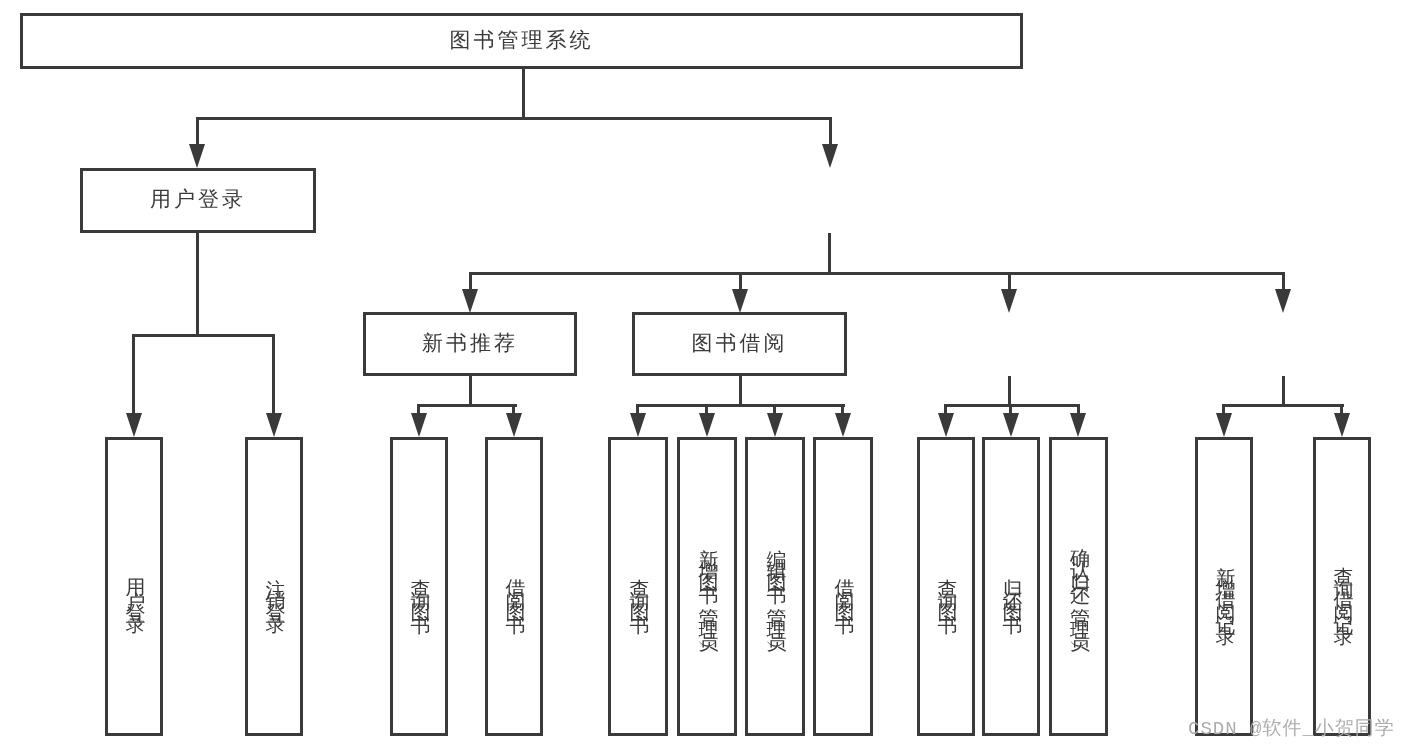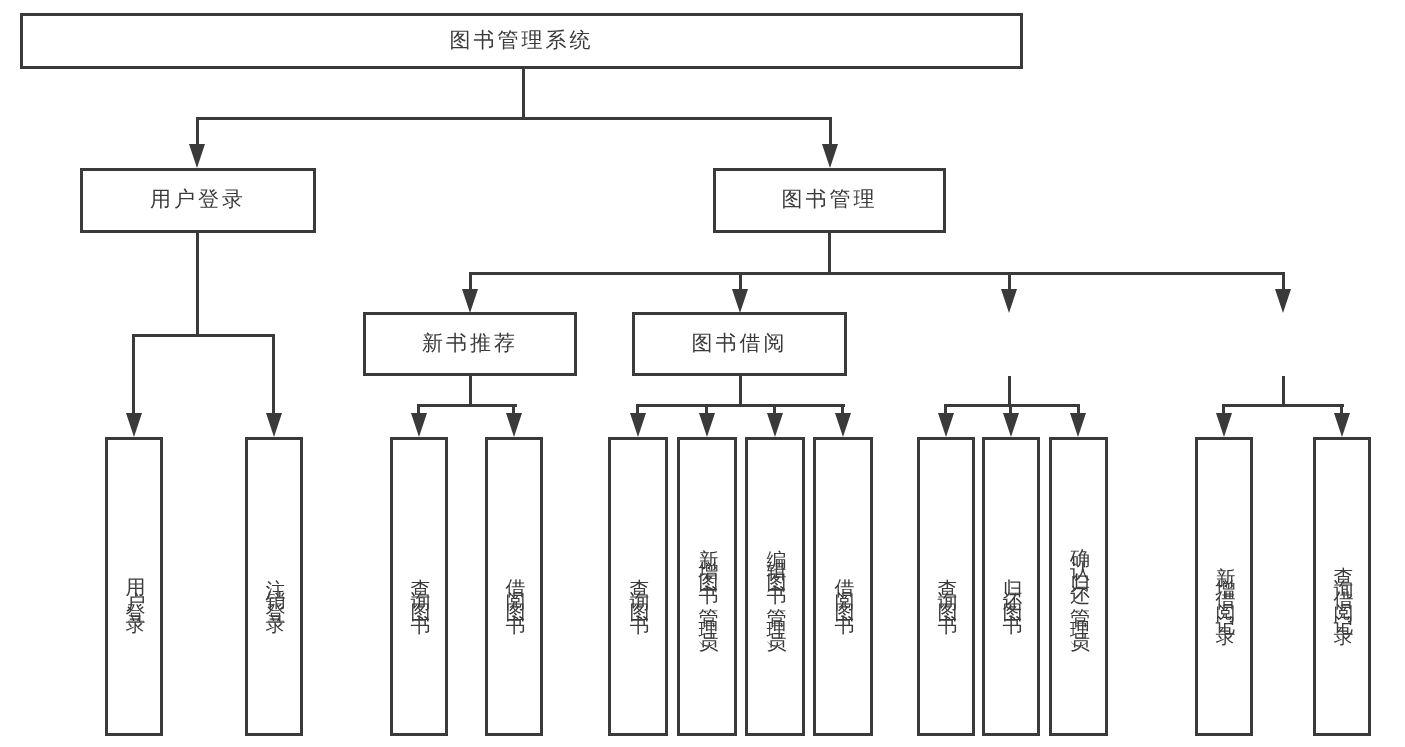--- a/index.html
+++ b/index.html
@@ -65,23 +65,20 @@
 
 <div id="stage">
 
   <div class="box" style="left:20px;top:13px;width:1003px;height:56px">
     <span class="hlabel">图书管理系统</span>
   </div>
 
   <div class="box" style="left:80px;top:168px;width:236px;height:65px">
     <span class="hlabel">用户登录</span>
   </div>
-  <div class="box" style="left:713px;top:168px;width:233px;height:65px">
-    <span class="hlabel">图书管理</span>
-  </div>
 
   <div class="box" style="left:632px;top:312px;width:215px;height:64px">
     <span class="hlabel">图书借阅</span>
   </div>
   <div class="box" style="left:363px;top:312px;width:214px;height:64px">
     <span class="hlabel">新书推荐</span>
   </div>
 
   <div class="box" style="left:105px;top:437px;width:58px;height:299px">
     <span class="vlabel">用户登录</span>
@@ -120,20 +117,21 @@
     <span class="vlabel">确认归还（管理员）</span>
   </div>
 
   <div class="box" style="left:1195px;top:437px;width:58px;height:299px">
     <span class="vlabel">新增借阅记录</span>
   </div>
   <div class="box" style="left:1313px;top:437px;width:58px;height:299px">
     <span class="vlabel">查询借阅记录</span>
   </div>
 
+  <div class="watermark">CSDN @软件_小贺同学</div>
 <div class="line" style="left: 522px; top: 68px; width: 3px; height: 50px;"></div>
     <div class="line" style="left: 196px; top: 117px; width: 636px; height: 3px;"></div>
     <div class="line" style="left: 196px; top: 117px; width: 3px; height: 31px;"></div>
     <div class="line" style="left: 829px; top: 117px; width: 3px; height: 31px;"></div>
     <div class="line" style="left: 196px; top: 233px; width: 3px; height: 104px;"></div>
     <div class="line" style="left: 132px; top: 334px; width: 143px; height: 3px;"></div>
     <div class="line" style="left: 132px; top: 334px; width: 3px; height: 82px;"></div>
     <div class="line" style="left: 272px; top: 334px; width: 3px; height: 82px;"></div>
     <div class="line" style="left: 828px; top: 233px; width: 3px; height: 42px;"></div>
     <div class="line" style="left: 469px; top: 272px; width: 814px; height: 3px;"></div>

